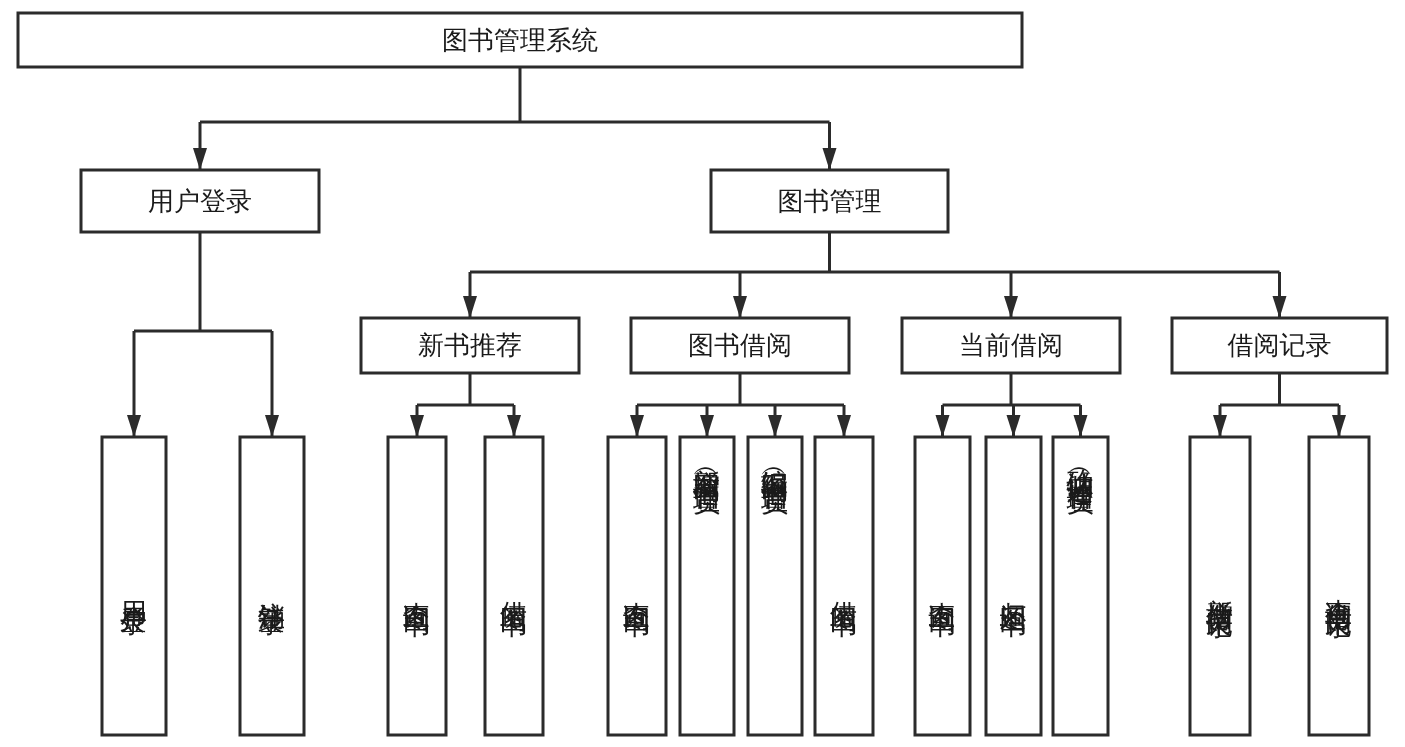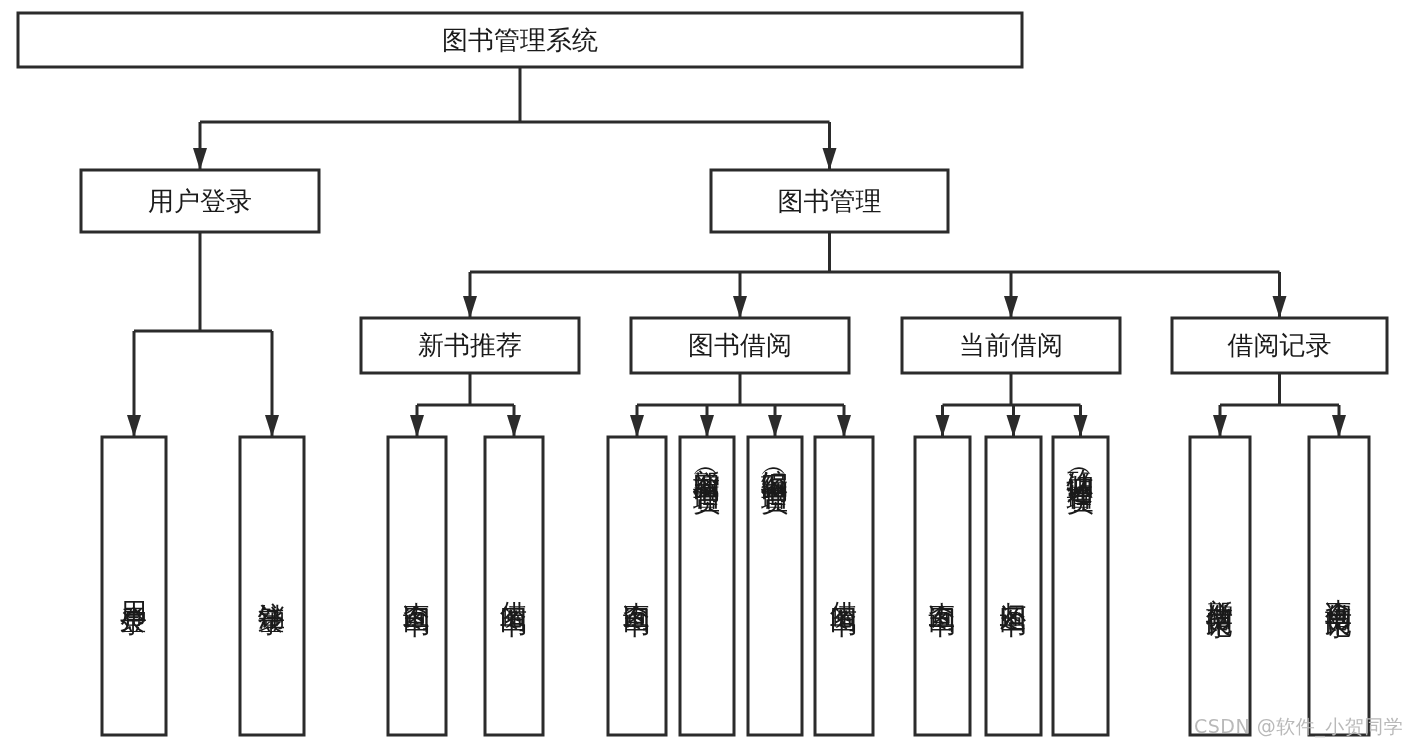--- a/index.html
+++ b/index.html
@@ -164,14 +164,13 @@
       <div class="vtext-box" style="left: 1053px; top: 447px; width: 55px; height: 288px;">
         <span class="vtext">确认归还（管理员）</span>
       </div>
       <div class="vtext-box center" style="left: 1190px; top: 437px; width: 60px; height: 298px;">
         <span class="vtext">新增借阅记录</span>
       </div>
       <div class="vtext-box center" style="left: 1309px; top: 437px; width: 60px; height: 298px;">
         <span class="vtext">查询借阅记录</span>
       </div>
     </div>
-  <div class="watermark">CSDN @软件_小贺同学</div>
 </div>
 
 </body></html>

